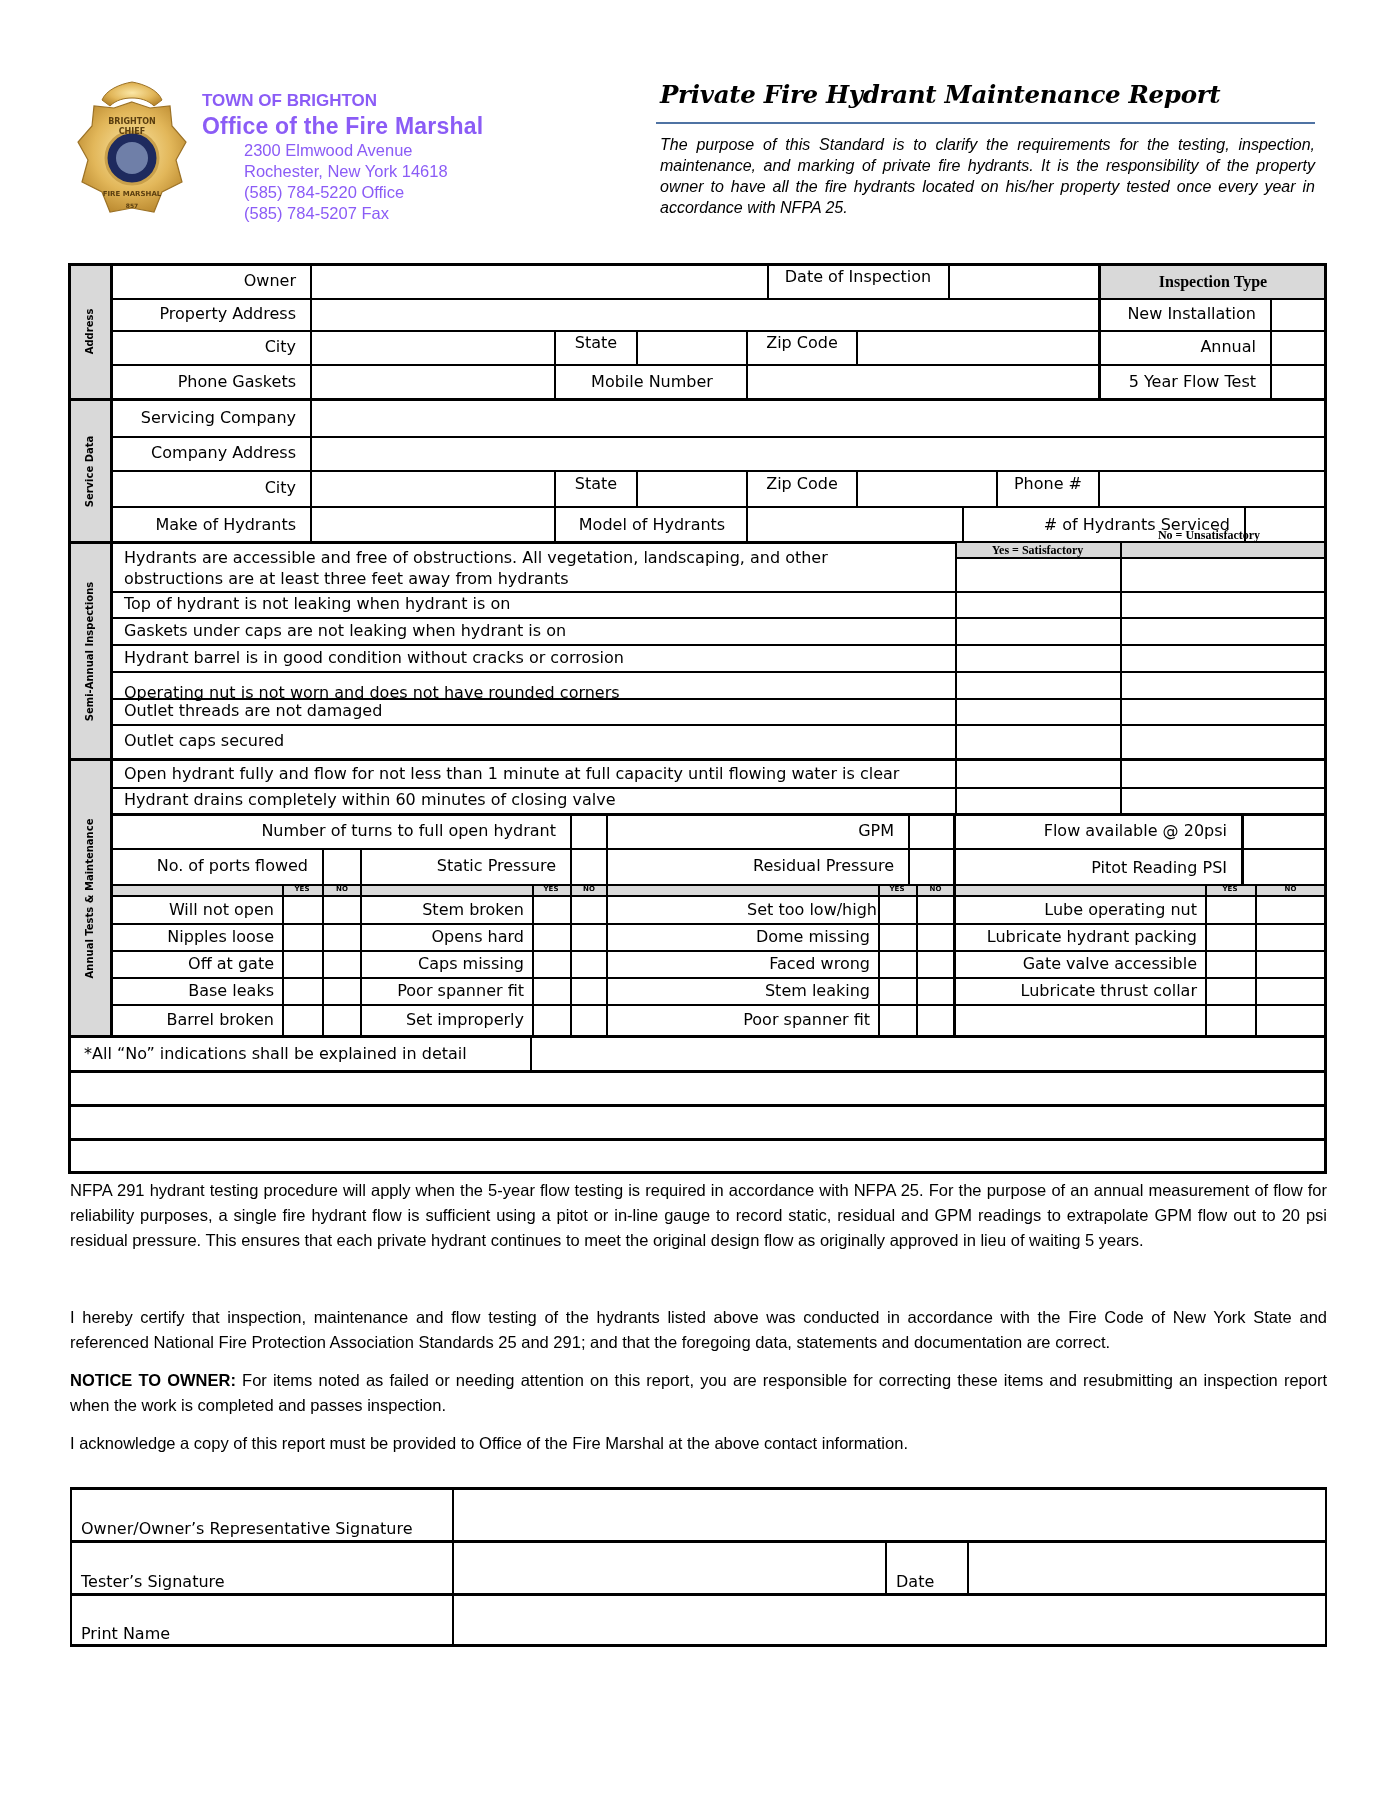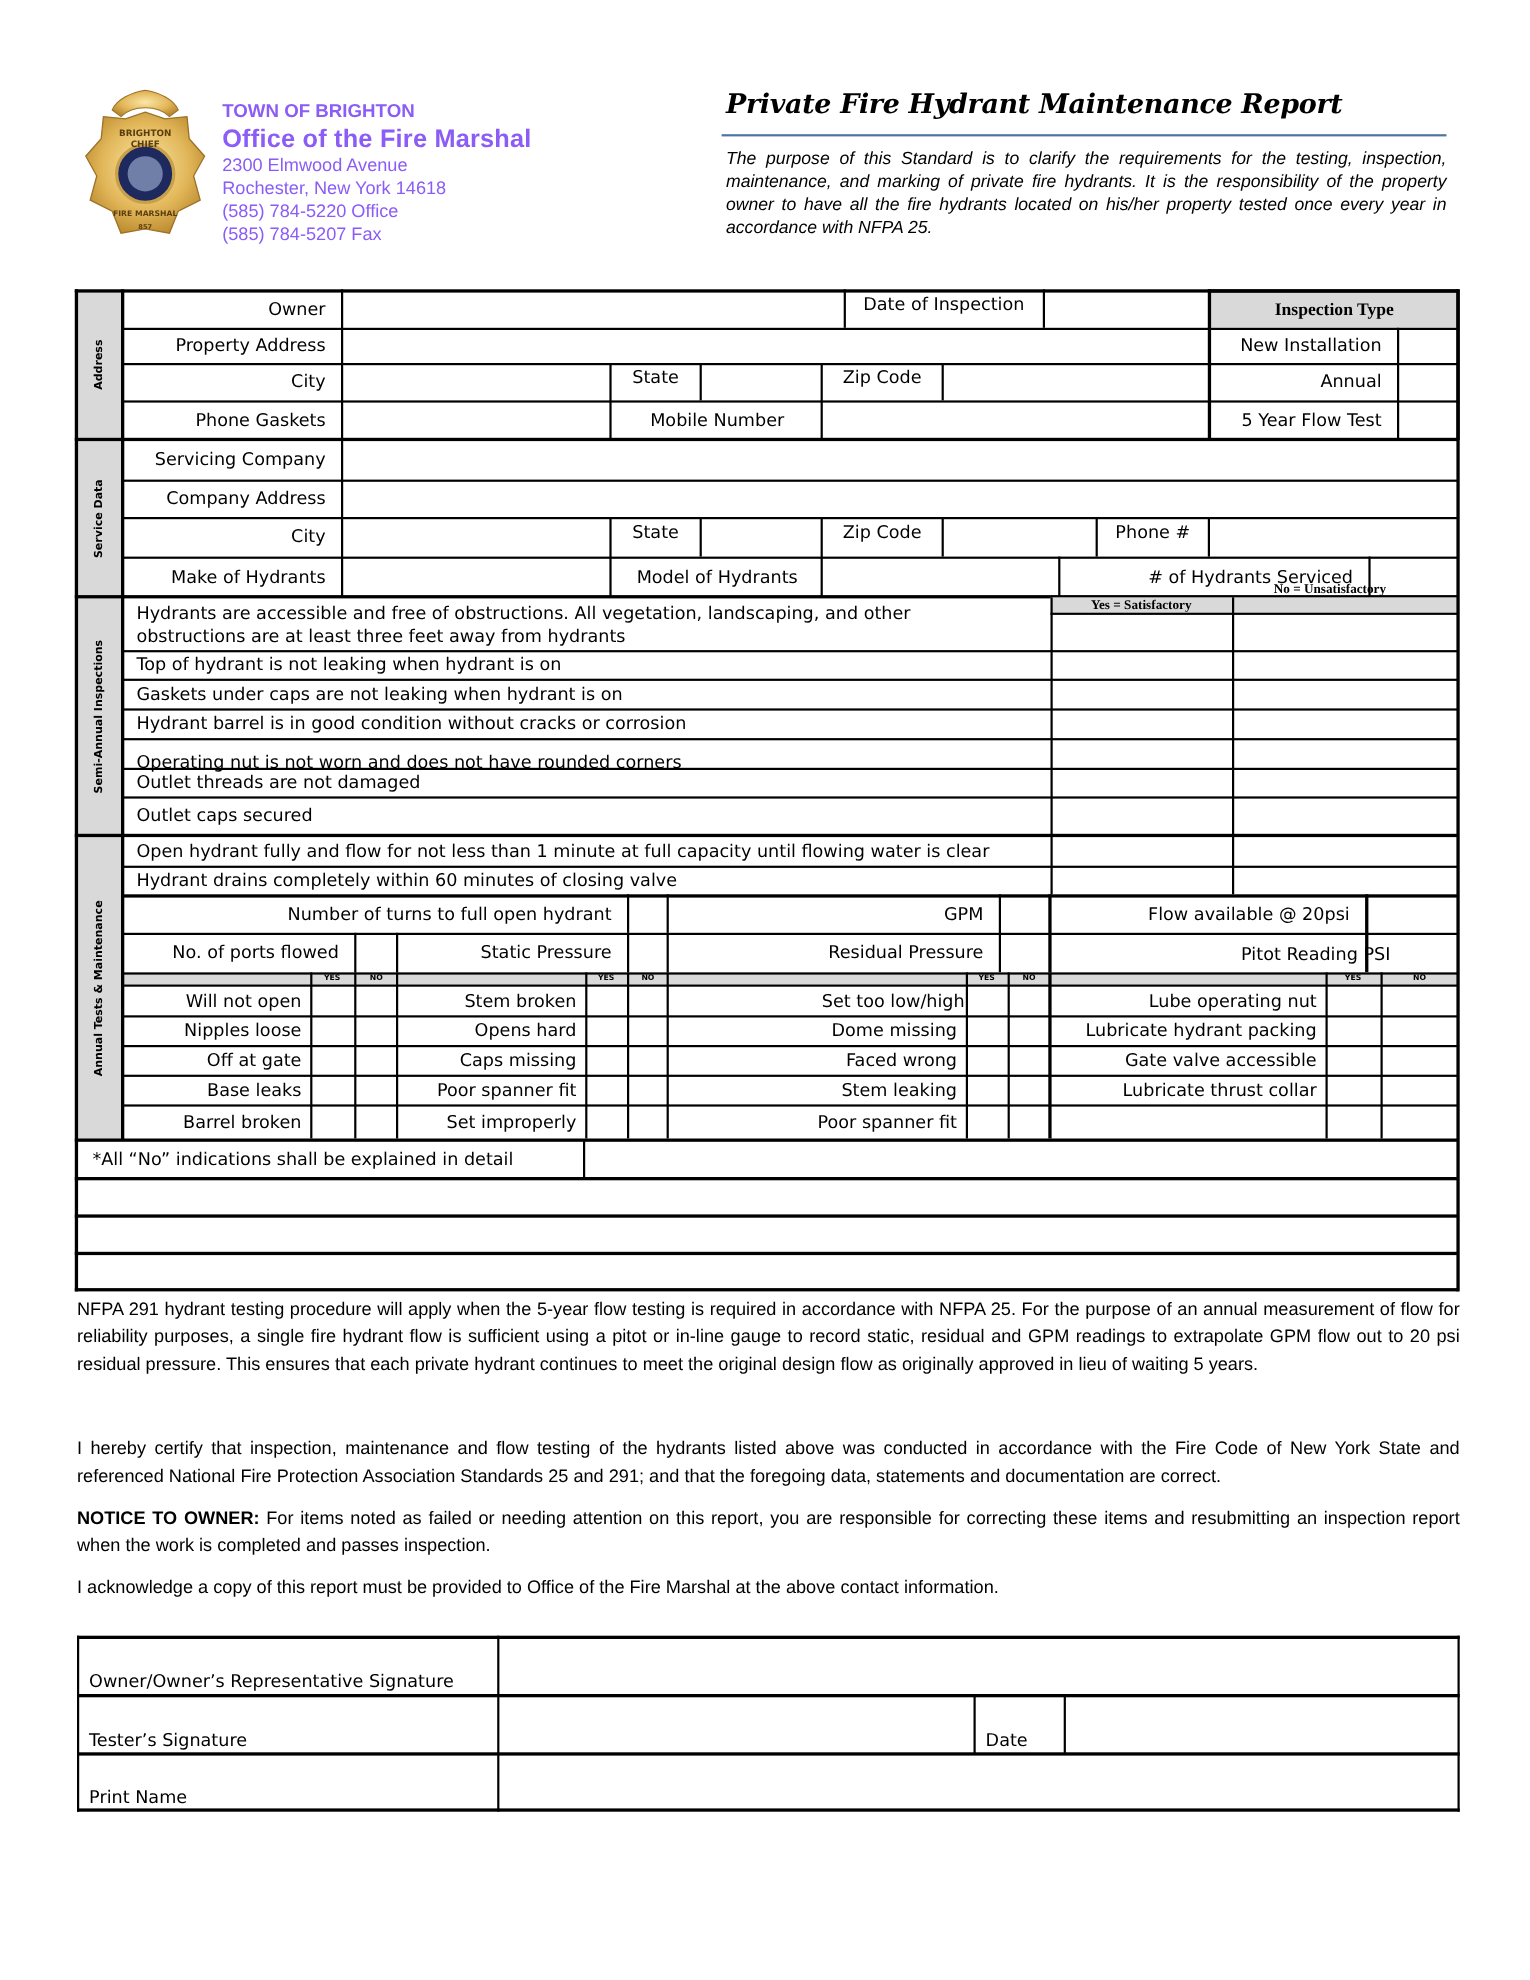--- a/index.html
+++ b/index.html
@@ -4,21 +4,21 @@
 <style>
   * { box-sizing: border-box; margin: 0; padding: 0; }
   html, body { width: 1391px; height: 1800px; background: #ffffff; }
   body { position: relative; font-family: "Liberation Sans", sans-serif; color: #000; overflow: hidden; }
 
   
   .badge { position: absolute; left: 74px; top: 80px; width: 116px; height: 146px; }
   .org { position: absolute; left: 202px; top: 90px; color: #8b5cf6; font-family: "Liberation Sans", sans-serif; }
   .org .town { font-size: 17px; font-weight: bold; line-height: 22px; }
   .org .office { font-size: 23px; font-weight: bold; line-height: 28px; letter-spacing: 0.2px; }
-  .org .line { font-size: 16.5px; line-height: 21px; }
+  .org .line { font-size: 16.5px; line-height: 21px; margin-left: 42px; }
   .report-title { position: absolute; left: 660px; top: 80px; font-family: "DejaVu Serif", serif; font-style: italic; font-weight: bold; font-size: 24.5px; letter-spacing: -0.3px; }
   .title-rule { position: absolute; left: 656px; top: 122px; width: 659px; height: 2px; background: #4f73a3; }
   .purpose { position: absolute; left: 660px; top: 134px; width: 655px; font-style: italic; font-size: 16px; line-height: 21px; text-align: justify; }
 
   
   .cell { position: absolute; font-family: "DejaVu Sans", sans-serif; font-size: 16px; line-height: 1; white-space: nowrap; display: flex; align-items: center; }
   .r { justify-content: flex-end; padding-right: 14px; }
   .l { justify-content: flex-start; padding-left: 12px; }
   .c { justify-content: center; }
   .hl { position: absolute; background: #000; }
@@ -204,21 +204,21 @@
     <div class="cell r" style="left:608px;top:813px;width:300px;height:35px;">GPM</div>
     <div class="field" style="left:910px;top:815px;width:44px;height:33px;"></div>
     <div class="cell r" style="left:955px;top:813px;width:286px;height:35px;">Flow available @ 20psi</div>
     <div class="field" style="left:1243px;top:815px;width:82px;height:33px;"></div>
     <div class="cell r" style="left:112px;top:848px;width:210px;height:36px;">No. of ports flowed</div>
     <div class="field" style="left:324px;top:850px;width:36px;height:34px;"></div>
     <div class="cell r" style="left:362px;top:848px;width:208px;height:36px;">Static Pressure</div>
     <div class="field" style="left:572px;top:850px;width:35px;height:34px;"></div>
     <div class="cell r" style="left:608px;top:848px;width:300px;height:36px;">Residual Pressure</div>
     <div class="field" style="left:910px;top:850px;width:44px;height:34px;"></div>
-    <div class="cell r" style="left:992px;top:848px;width:286px;height:39px;">Pitot Reading PSI</div>
+    <div class="cell r" style="left:955px;top:848px;width:286px;height:39px;">Pitot Reading PSI</div>
     <div class="field" style="left:1243px;top:850px;width:82px;height:34px;"></div>
     <div class="hl" style="left:112px;top:848px;width:1214px;height:2px;"></div>
     <div class="vl" style="left:570px;top:813px;width:2px;height:35px;"></div>
     <div class="vl" style="left:606px;top:813px;width:2px;height:35px;"></div>
     <div class="vl" style="left:908px;top:813px;width:2px;height:71px;"></div>
     <div class="vl" style="left:953px;top:813px;width:3px;height:71px;"></div>
     <div class="vl" style="left:1241px;top:813px;width:3px;height:71px;"></div>
     <div class="vl" style="left:322px;top:848px;width:2px;height:36px;"></div>
     <div class="vl" style="left:360px;top:848px;width:2px;height:36px;"></div>
     <div class="vl" style="left:570px;top:848px;width:2px;height:36px;"></div>

